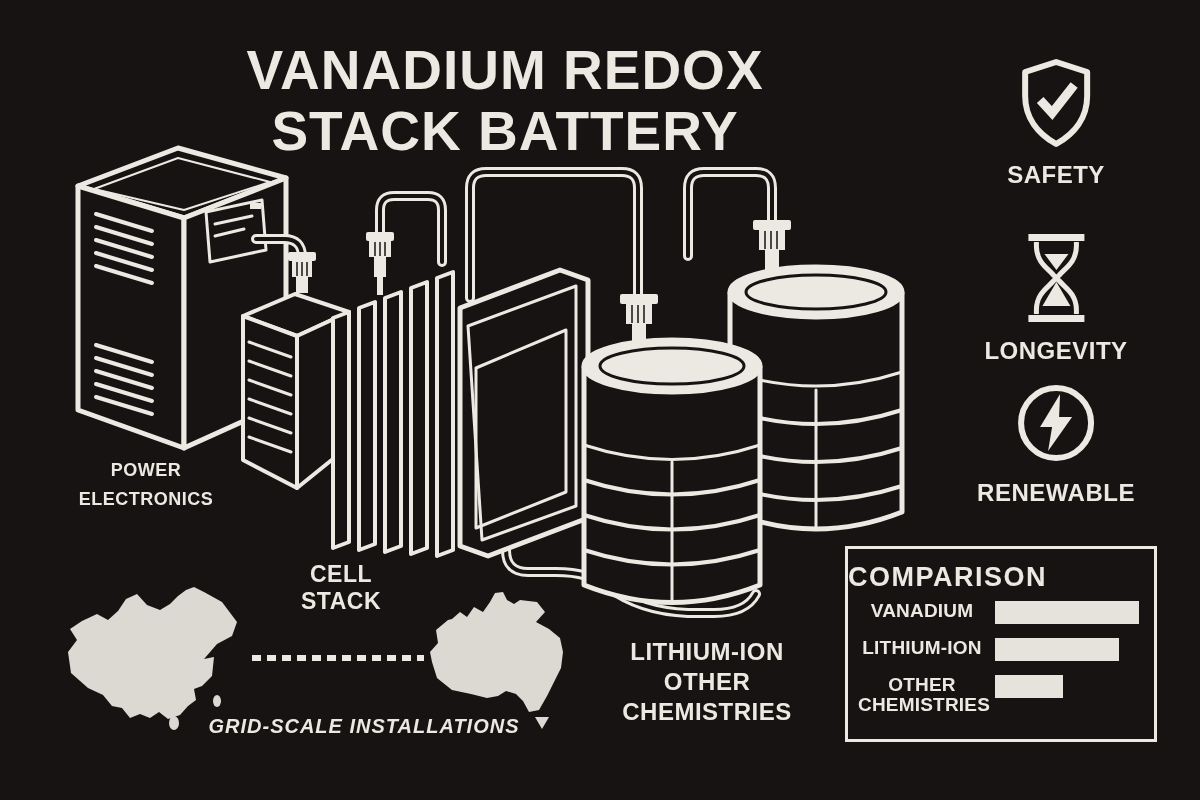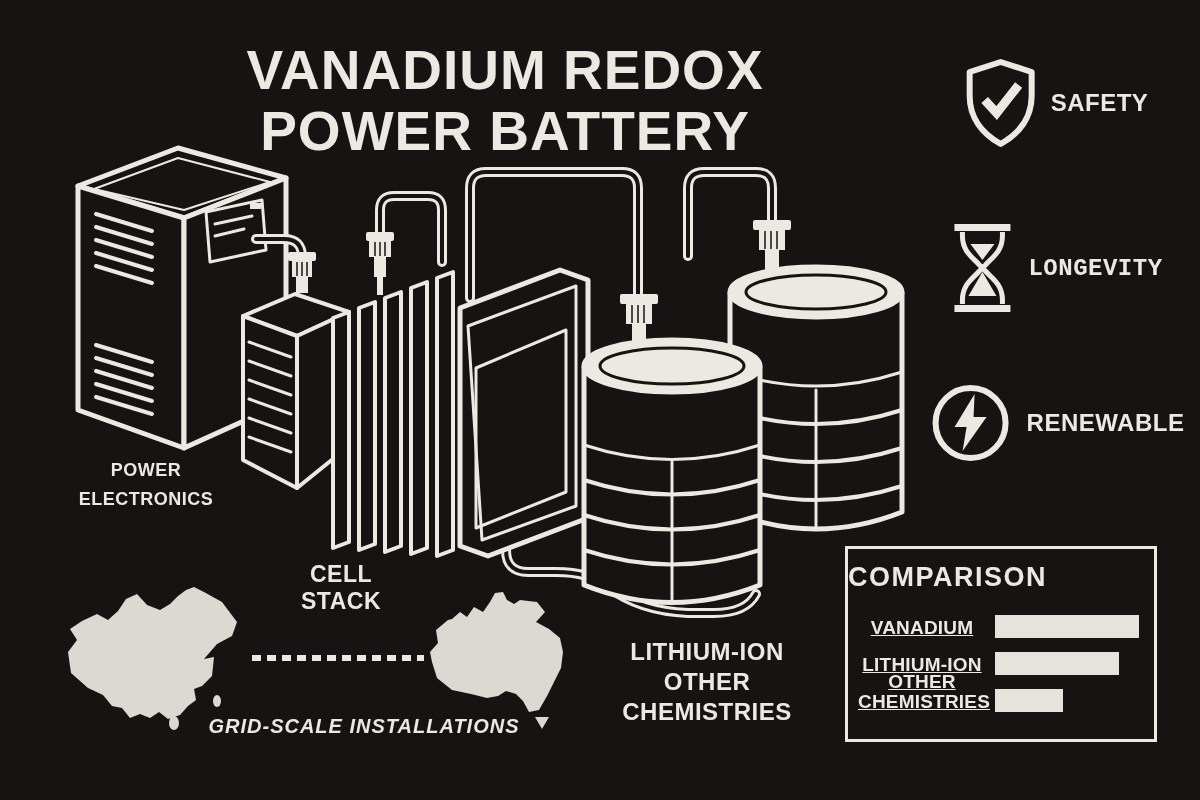--- a/index.html
+++ b/index.html
@@ -4,35 +4,35 @@
 <style>
   :root{ --bg:#161312; --ink:#ece9e3; --bar:#e6e3dd; --map:#dcd9d3; }
   html,body{margin:0;padding:0;background:var(--bg);}
   .canvas{position:relative;width:1200px;height:776px;background:var(--bg);overflow:hidden;
           font-family:"Liberation Sans",sans-serif;color:var(--ink);}
   .abs{position:absolute;}
   
   .title{left:505px;top:40px;transform:translateX(-50%);text-align:center;
          font-size:55px;font-weight:bold;line-height:1.1;letter-spacing:1px;white-space:nowrap;}
   
-  .feature{transform:translateX(-50%);display:flex;flex-direction:row;align-items:center;gap:13px;}
+  .feature{transform:translateX(-50%);display:flex;flex-direction:column;align-items:center;gap:13px;}
   .feature .flabel{font-size:24px;font-weight:bold;letter-spacing:0.5px;white-space:nowrap;}
   .feature svg{display:block;color:var(--ink);}
   
   .lbl{transform:translateX(-50%);text-align:center;font-weight:bold;color:var(--ink);
        letter-spacing:0.5px;white-space:nowrap;}
   .lbl-power{left:146px;top:456px;font-size:18px;line-height:29px;}
   .lbl-stack{left:341px;top:561px;font-size:23px;line-height:27px;text-align:center;}
   .lbl-tanks{left:707px;top:637px;font-size:24px;line-height:30px;}
   .lbl-grid{left:364px;top:715px;font-size:20px;letter-spacing:1px;font-style:italic;}
   
   .panel{left:845px;top:546px;width:312px;height:196px;border:3px solid var(--ink);box-sizing:border-box;}
   .panel-title{margin-top:13px;text-align:left;font-size:27px;font-weight:bold;letter-spacing:1.5px;}
   .crows{margin-top:8px;}
-  .crow{display:flex;align-items:flex-end;height:37px;padding:0 10px;text-decoration:underline;}
+  .crow{display:flex;align-items:flex-start;height:37px;padding:0 10px;}
   .clabel{width:128px;flex:none;font-size:19px;font-weight:bold;line-height:1.05;text-align:center;letter-spacing:0.2px;}
   .ctrack{flex:1;margin-left:9px;margin-right:5px;height:23px;}
   .cbar{height:100%;background:var(--bar);}
   
   .illus{left:0;top:0;}
   .ln{stroke:var(--ink);fill:none;stroke-linejoin:round;stroke-linecap:round;}
   .w2{stroke-width:2}.w3{stroke-width:3}.w4{stroke-width:4}.w5{stroke-width:5}
   .face{fill:var(--bg);stroke:var(--ink);stroke-linejoin:round;}
   .inkfill{fill:var(--ink);stroke:none;}
   .lid{fill:var(--ink);stroke:var(--ink);stroke-width:5;}
@@ -200,32 +200,32 @@
     </g>
     <line class="dash" x1="252" y1="658" x2="424" y2="658"></line>
     <g>
       <polygon class="mapfill" points="452,619 460,612 467,617 474,607 483,612 490,602 495,593 503,592 507,600 514,604 520,600 537,602 545,612 536,622 549,629 560,638 563,652 561,668 553,684 547,696 539,710 529,712 523,701 516,694 506,691 498,696 487,698 471,694 452,690 437,678 432,662 430,652 438,643 436,630 448,620"></polygon>
       <polygon class="mapfill" points="535,717 549,717 542,729"></polygon>
     </g>
   </svg>
 
   <div class="abs title">
     <div>VANADIUM REDOX</div>
-    <div>POWER BATTERY</div>
+    <div>STACK BATTERY</div>
   </div>
 
   <div class="abs feature" style="left:1056px;top:58px;">
     <svg width="74" height="90" viewBox="0 0 74 90">
       <path d="M37,4 L68,14 V38 C68,60 55,76 37,86 C19,76 6,60 6,38 V14 Z" fill="none" stroke="currentColor" stroke-width="6" stroke-linejoin="round"></path>
       <path d="M21,42 L33,55 L55,27" fill="none" stroke="currentColor" stroke-width="9"></path>
     </svg>
     <div class="flabel">SAFETY</div>
   </div>
 
-  <div class="abs feature" style="left:1056px;top:222px;font-family:Liberation Mono, monospace;">
+  <div class="abs feature" style="left:1056px;top:232px;">
     <svg width="66" height="92" viewBox="0 0 66 92">
       <rect x="5" y="2" width="56" height="7" fill="currentColor"></rect>
       <rect x="5" y="83" width="56" height="7" fill="currentColor"></rect>
       <path d="M13,10 V14 C13,30 24,36 30,43 L33,46 L36,43 C42,36 53,30 53,14 V10" fill="none" stroke="currentColor" stroke-width="5" stroke-linejoin="round"></path>
       <path d="M13,82 V78 C13,62 24,56 30,49 L33,46 L36,49 C42,56 53,62 53,78 V82" fill="none" stroke="currentColor" stroke-width="5" stroke-linejoin="round"></path>
       <polygon points="21,22 45,22 33,38" fill="currentColor"></polygon>
       <polygon points="33,50 19,74 47,74" fill="currentColor"></polygon>
     </svg>
     <div class="flabel">LONGEVITY</div>
   </div>

